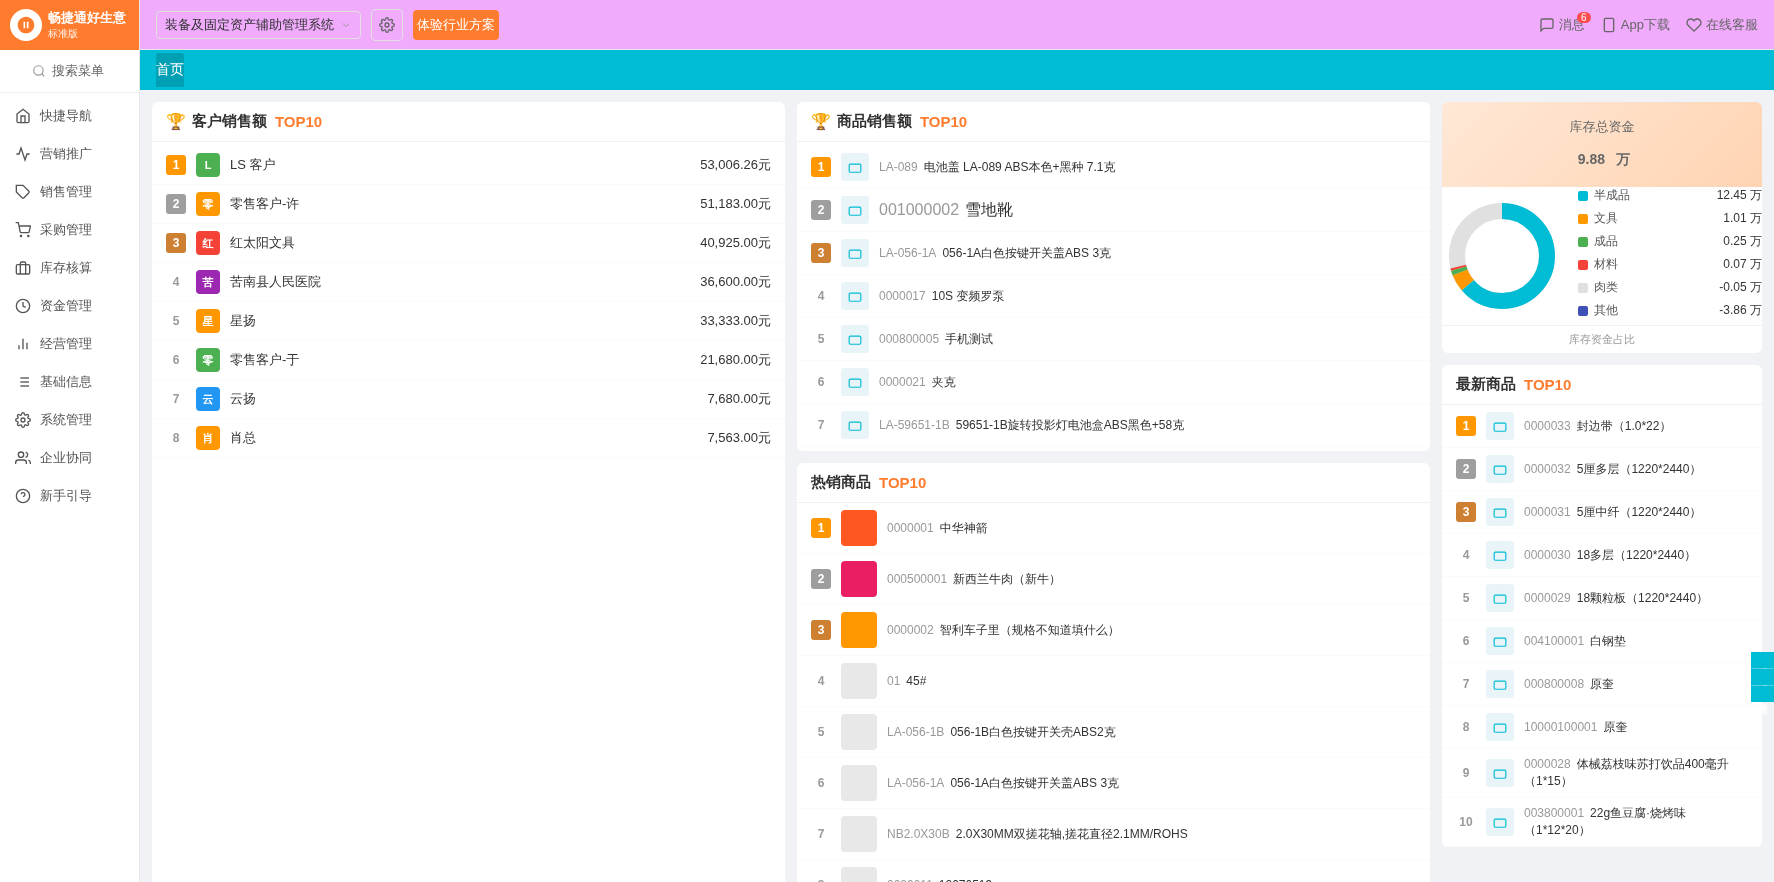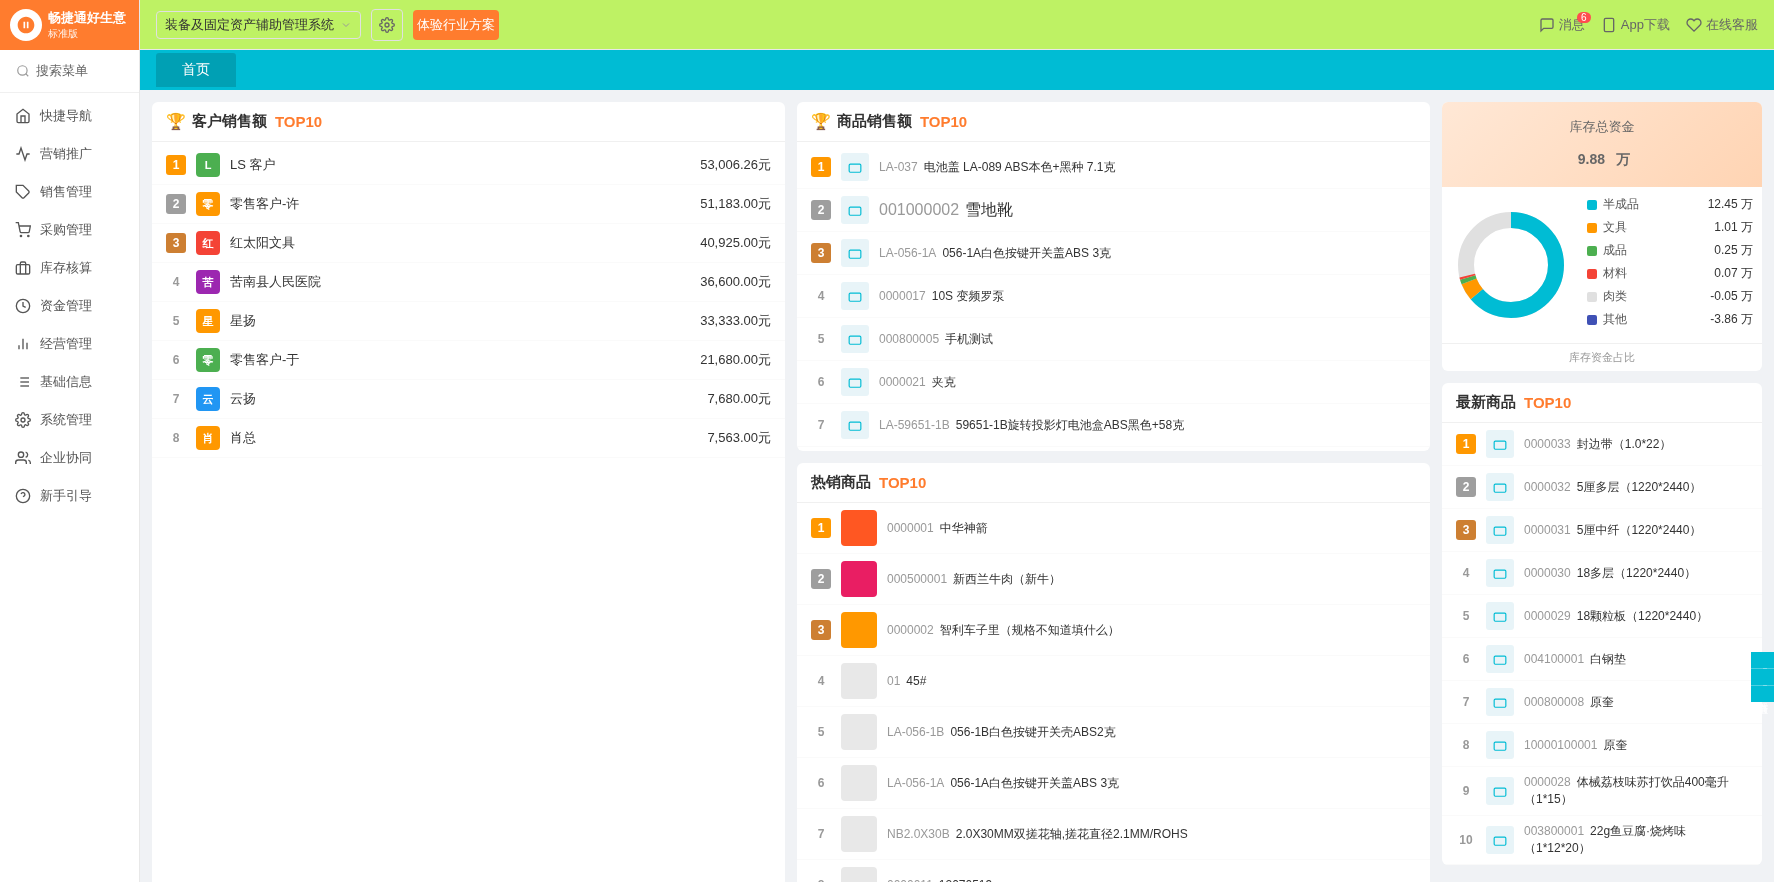--- a/index.html
+++ b/index.html
@@ -34,21 +34,21 @@
       display: flex;
       align-items: center;
       justify-content: center;
     }
     .sidebar-logo .logo-icon svg { width: 20px; height: 20px; }
     .sidebar-logo-text { line-height: 1.3; }
     .sidebar-logo-text .brand { font-weight: bold; font-size: 13px; }
     .sidebar-logo-text .sub { font-size: 10px; opacity: 0.9; }
 
     .sidebar-search {
-      padding: 8px 10px;
+      padding: 8px 26px;
       border-bottom: 1px solid #f0f0f0;
     }
     .sidebar-search-btn {
       display: flex;
       align-items: center;
       gap: 6px;
       color: #666;
       cursor: pointer;
       padding: 4px 6px;
       border-radius: 4px;
@@ -70,21 +70,21 @@
     .nav-item .nav-icon { width: 18px; height: 18px; display: flex; align-items: center; justify-content: center; flex-shrink: 0; }
 
     
     .main-area {
       flex: 1;
       display: flex;
       flex-direction: column;
       overflow: hidden;
     }
     .topbar {
-      background: #bef264;
+      background: #f0abfc;
       height: 50px;
       display: flex;
       align-items: center;
       padding: 0 16px;
       border-bottom: 1px solid #e8e8e8;
       gap: 10px;
     }
     .topbar-system {
       display: flex;
       align-items: center;
@@ -137,21 +137,21 @@
       background: #00bcd4;
       padding: 0 16px;
       height: 40px;
       display: flex;
       align-items: center;
     }
     .page-header .tab {
       color: #fff;
       font-size: 14px;
       font-weight: 500;
-      padding: 8px 26px;
+      padding: 8px 0;
       cursor: pointer;
       background: rgba(0,0,0,0.15);
       border-radius: 3px 3px 0 0;
     }
 
     .content-grid {
       display: grid;
       grid-template-columns: 1fr 1fr 320px;
       gap: 12px;
       padding: 12px;
@@ -239,21 +239,21 @@
     .inv-total {
       background: linear-gradient(135deg, #ffe8d6, #ffd4b3);
       padding: 16px;
       text-align: center;
     }
     .inv-total-label { font-size: 13px; color: #666; margin-bottom: 4px; }
     .inv-total-value { font-size: 26px; font-weight: bold; color: #333; }
     .inv-total-value span { font-size: 14px; color: #666; margin-left: 4px; }
 
     .inv-chart-area {
-      padding: 9px;
+      padding: 0;
       display: flex;
       gap: 16px;
       align-items: center;
     }
     .donut-chart {
       width: 120px;
       height: 120px;
       flex-shrink: 0;
     }
     .inv-legend { flex: 1; }
@@ -597,21 +597,21 @@
           </div>
           <div class="rank-list" id="product-rank-list">
               <div class="rank-item">
     <span class="rank-num gold">1</span>
     <div style="width:28px;height:28px;background:#e8f4f8;border-radius:3px;flex-shrink:0;display:flex;align-items:center;justify-content:center;">
       <svg width="14" height="14" viewBox="0 0 24 24" fill="none" stroke="#00bcd4" stroke-width="2">
                     <rect x="2" y="7" width="20" height="14" rx="2"></rect>
                   </svg>
     </div>
     <span class="rank-name" style="font-size:12px;">
-      <span style="color:#999;margin-right:6px;">LA-037</span>电池盖 LA-089 ABS本色+黑种 7.1克
+      <span style="color:#999;margin-right:6px;">LA-089</span>电池盖 LA-089 ABS本色+黑种 7.1克
     </span>
   </div>
               <div class="rank-item">
     <span class="rank-num silver">2</span>
     <div style="width:28px;height:28px;background:#e8f4f8;border-radius:3px;flex-shrink:0;display:flex;align-items:center;justify-content:center;">
       <svg width="14" height="14" viewBox="0 0 24 24" fill="none" stroke="#00bcd4" stroke-width="2">
                     <rect x="2" y="7" width="20" height="14" rx="2"></rect>
                   </svg>
     </div>
     <span class="rank-name" style="font-size:16px;">

